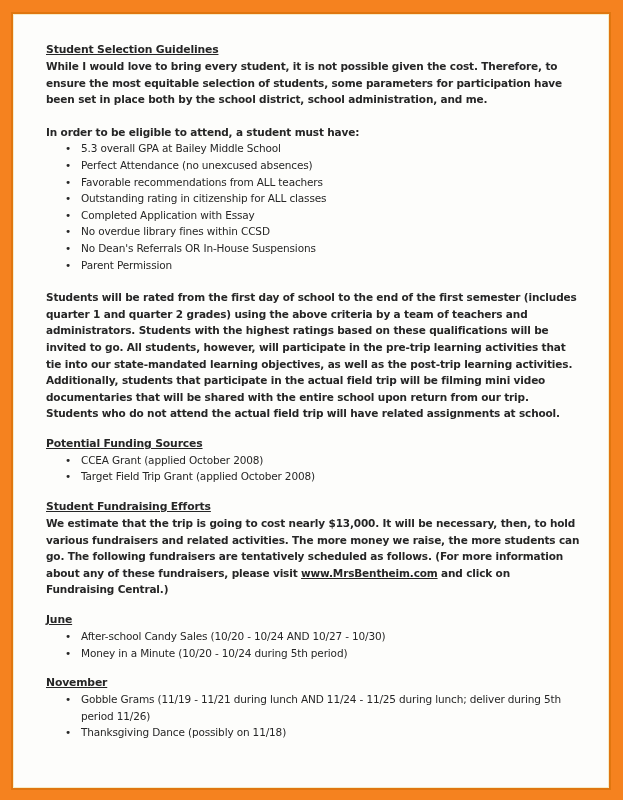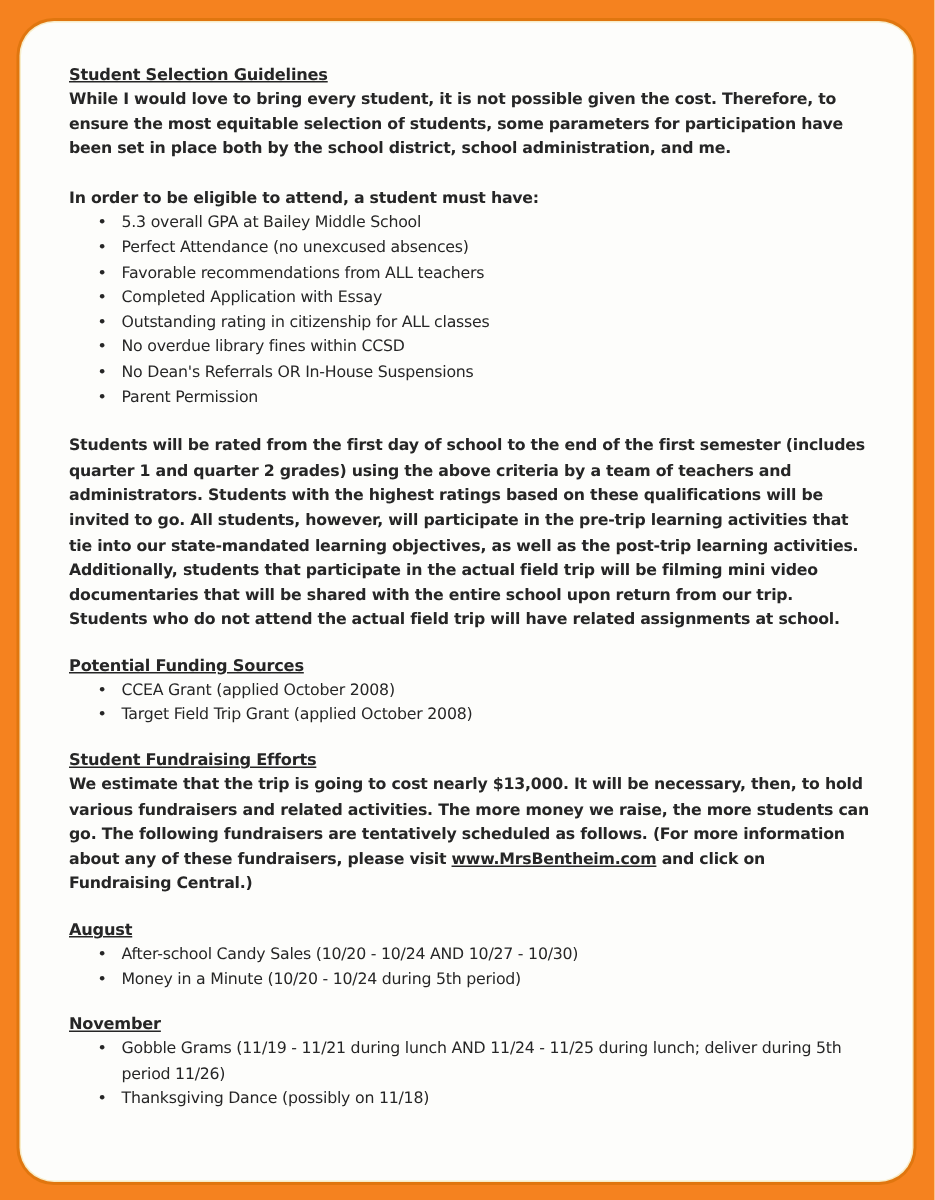--- a/index.html
+++ b/index.html
@@ -22,21 +22,20 @@
     background: var(--page-bg, #fdfdfb);
     box-shadow: 0 0 0 1px var(--border-pale-line, #f7ecc8),
                 0 0 0 3px var(--border-inner-line, #e0760f);
     box-sizing: border-box;
     padding: 26px 28px 0 32px;
     overflow: hidden;
     color: var(--text-color, #262626);
     font-size: 10.5px;
     line-height: 16.6px;
     letter-spacing: -0.15px;
-    border-radius: 22px;
   }
   .heading {
     font-weight: bold;
     text-decoration: underline;
     font-size: 10.8px;
     line-height: 17px;
     margin: 0;
   }
   p {
     margin: 0;
@@ -76,22 +75,22 @@
   <h2 class="heading">Student Selection Guidelines</h2>
   <p>While I would love to bring every student, it is not possible given the cost. Therefore, to ensure the most equitable selection of students, some parameters for participation have been set in place both by the school district, school administration, and me.</p>
 
   <div class="gap"></div>
 
   <p>In order to be eligible to attend, a student must have:</p>
   <ul>
     <li>5.3 overall GPA at Bailey Middle School</li>
     <li>Perfect Attendance (no unexcused absences)</li>
     <li>Favorable recommendations from ALL teachers</li>
+    <li>Outstanding rating in citizenship for ALL classes</li>
     <li>Completed Application with Essay</li>
-    <li>Outstanding rating in citizenship for ALL classes</li>
     <li>No overdue library fines within CCSD</li>
     <li>No Dean's Referrals OR In-House Suspensions</li>
     <li>Parent Permission</li>
   </ul>
 
   <div class="gap"></div>
 
   <p>Students will be rated from the first day of school to the end of the first semester (includes quarter 1 and quarter 2 grades) using the above criteria by a team of teachers and administrators. Students with the highest ratings based on these qualifications will be invited to go. All students, however, will participate in the pre-trip learning activities that tie into our state-mandated learning objectives, as well as the post-trip learning activities. Additionally, students that participate in the actual field trip will be filming mini video documentaries that will be shared with the entire school upon return from our trip. Students who do not attend the actual field trip will have related assignments at school.</p>
 
   <div class="gap-sm"></div>
@@ -102,21 +101,21 @@
     <li>Target Field Trip Grant (applied October 2008)</li>
   </ul>
 
   <div class="gap-sm"></div>
 
   <h2 class="heading">Student Fundraising Efforts</h2>
   <p><span>We estimate that the trip is going to cost nearly $13,000. It will be necessary, then, to hold various fundraisers and related activities. The more money we raise, the more students can go. The following fundraisers are tentatively scheduled as follows. (For more information about any of these fundraisers, please visit </span><span class="link">www.MrsBentheim.com</span><span> and click on Fundraising Central.)</span></p>
 
   <div class="gap-sm"></div>
 
-  <h2 class="heading">August</h2>
+  <h2 class="heading">June</h2>
   <ul>
     <li>After-school Candy Sales (10/20 - 10/24 AND 10/27 - 10/30)</li>
     <li>Money in a Minute (10/20 - 10/24 during 5th period)</li>
   </ul>
 
   <div class="gap-sm"></div>
 
   <h2 class="heading">November</h2>
   <ul>
     <li>Gobble Grams (11/19 - 11/21 during lunch AND 11/24 - 11/25 during lunch; deliver during 5th period 11/26)</li>

